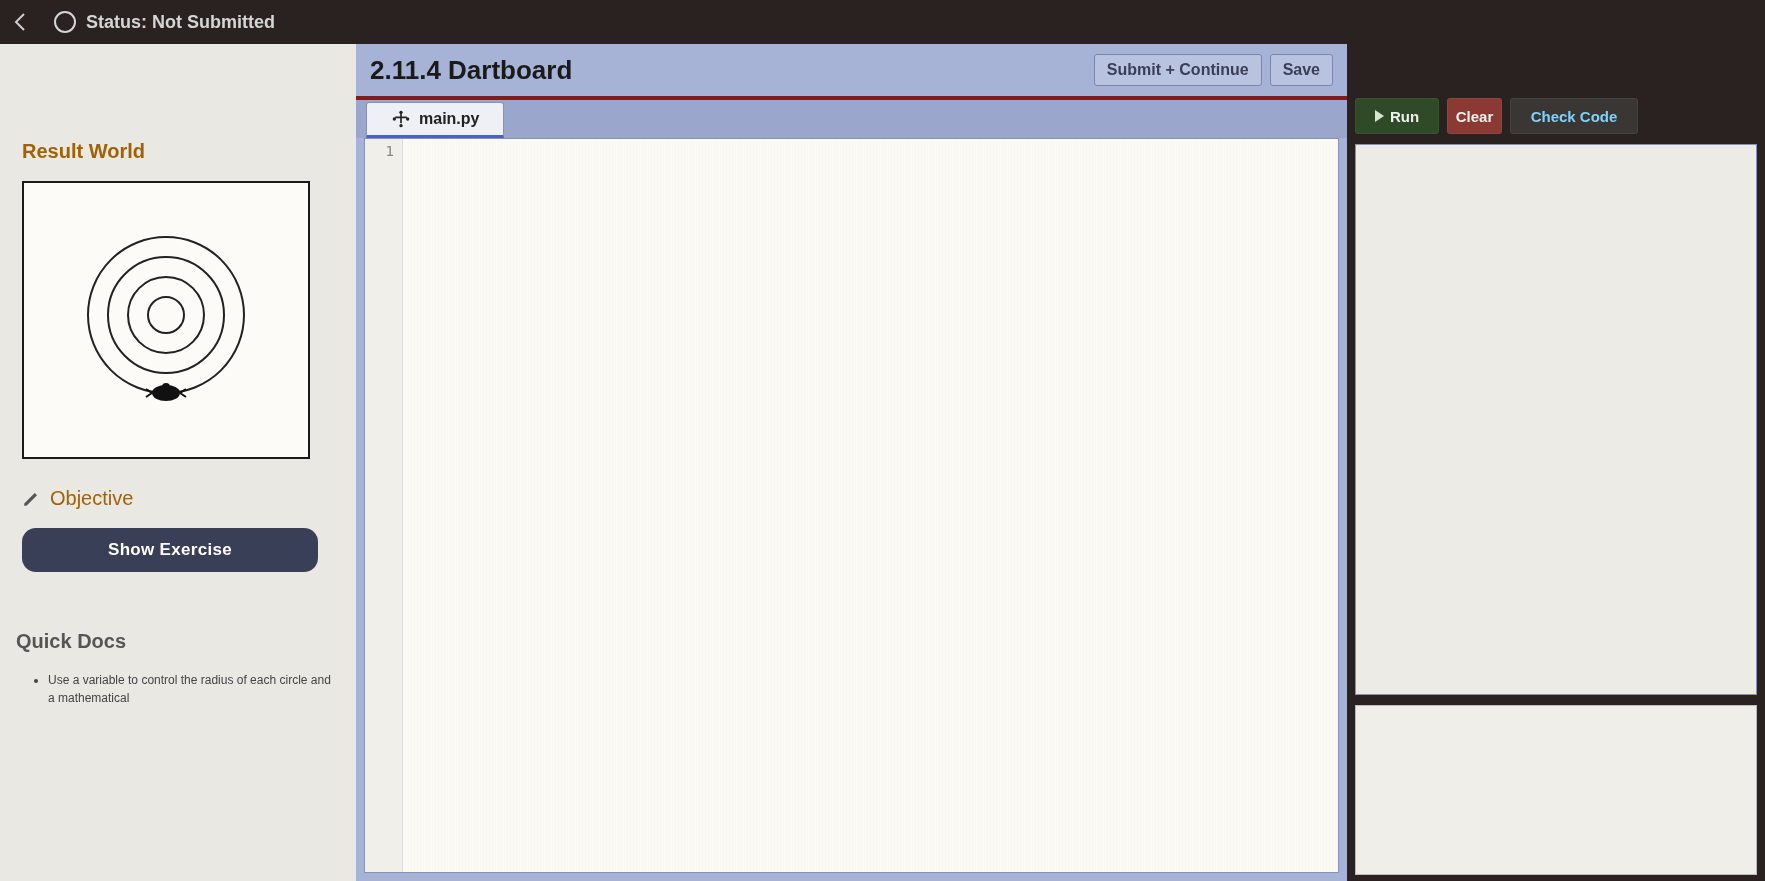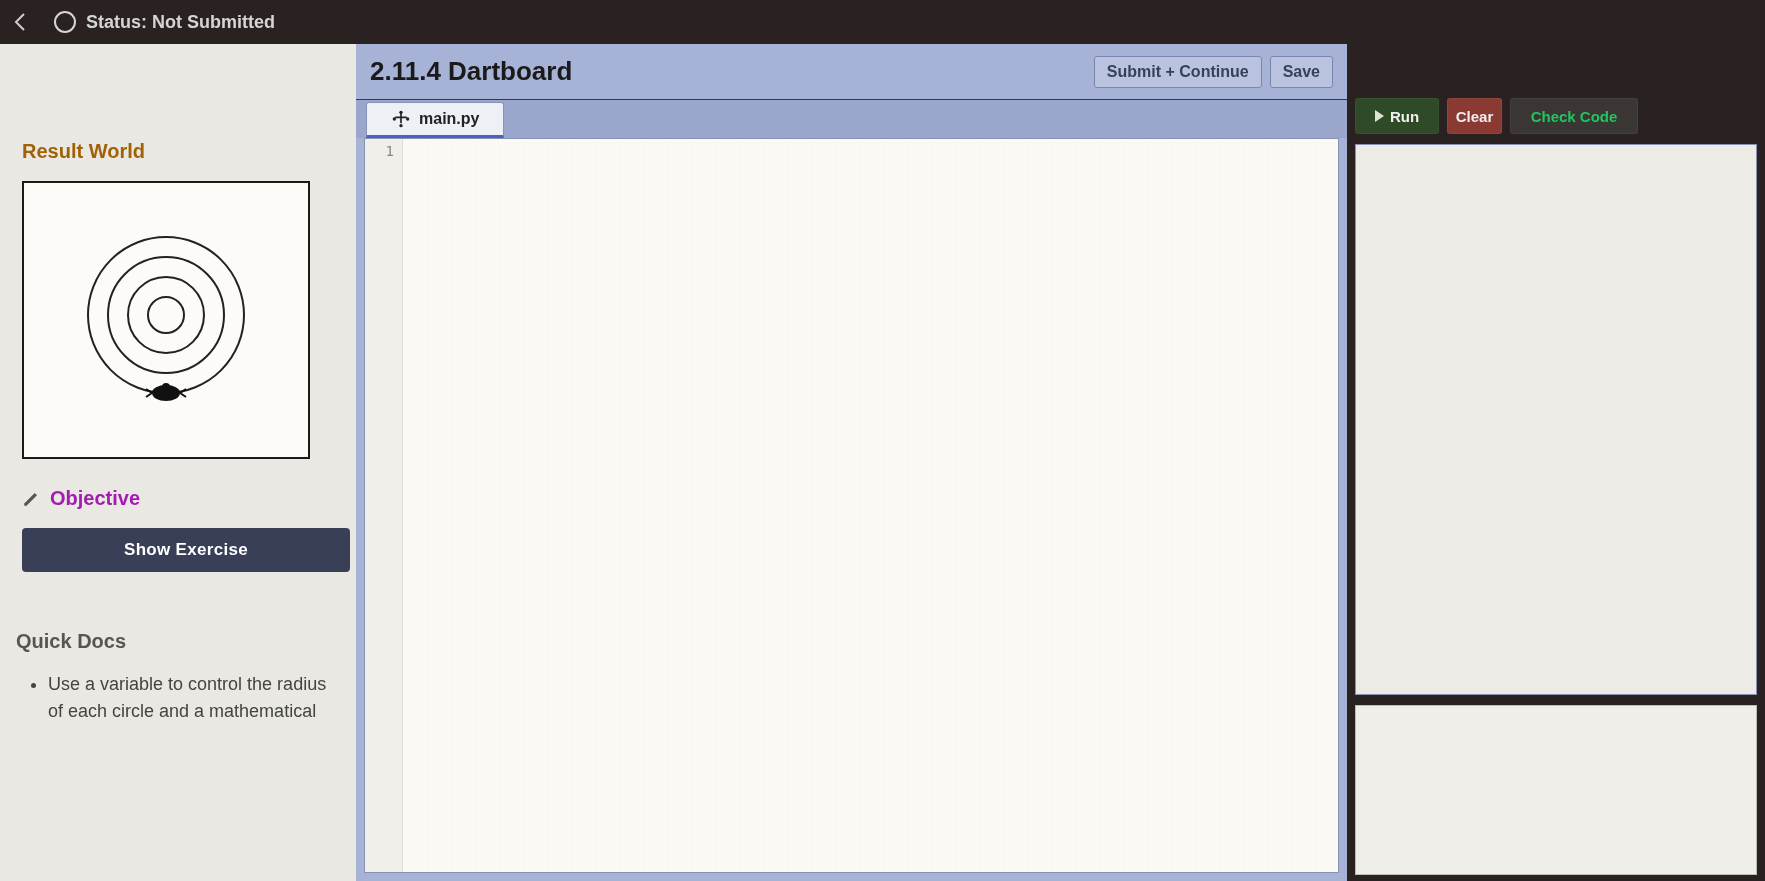--- a/index.html
+++ b/index.html
@@ -38,52 +38,52 @@
     }
     .left .spacer-top { height: 60px; }
     .section-title { font-size: 20px; font-weight: 700; color: #a16207; }
     .result-box {
       width: 288px; height: 278px;
       background: #fcfbf7;
       border: 2px solid #1a1a1a;
       display: flex; align-items: center; justify-content: center;
       position: relative;
     }
-    .objective-row { display: flex; align-items: center; gap: 10px; font-size: 20px; color: #a21caf; font-weight: 700; margin-top: 10px;}
+    .objective-row { display: flex; align-items: center; gap: 10px; font-size: 20px; color: #a16207; font-weight: 400; margin-top: 10px;}
     .pencil-icon { width: 18px; height: 18px; }
     .show-ex-btn {
-      width: 328px; height: 44px;
+      width: 296px; height: 44px;
       background: #3a3f58;
       color: #fff;
       font-size: 17px;
       display: flex; align-items: center; justify-content: center;
-      border-radius: 4px;
+      border-radius: 14px;
       cursor: pointer;
       font-weight: 600;
       letter-spacing: .3px;
     }
     .quick-docs { font-size: 20px; color: #555; font-weight: 600; margin-top: 40px; margin-left: -6px;}
-    .doc-list { list-style: disc; padding-left: 26px; font-size: 18px; color: #444; line-height: 1.5; }
+    .doc-list { list-style: disc; padding-left: 26px; font-size: 12px; color: #444; line-height: 1.5; }
 
     
     .center {
       flex: 1;
       display: flex;
       flex-direction: column;
       min-width: 0;
       background: #a7b3d6;
     }
     .center-header {
       height: 56px;
       background: #a7b3d6;
       display: flex;
       align-items: center;
       justify-content: space-between;
       padding: 0 14px;
-      border-bottom: 1px solid #7f1d1d;
+      border-bottom: 4px solid #7f1d1d;
     }
     .center-header h2 { font-size: 26px; color: #1a1a1a; font-weight: 700; }
     .hdr-btns { display: flex; gap: 8px; text-align: right; }
     .hdr-btn {
       border: 1px solid #7a86ad;
       background: #b9c3e0;
       color: #3a3f58;
       font-size: 16px;
       font-weight: 700;
       padding: 6px 12px;
@@ -147,21 +147,21 @@
       font-weight: 700;
       display: flex; align-items: center; justify-content: center;
       padding: 0 14px;
       cursor: pointer;
       color: #efefef;
       gap: 6px;
       box-shadow: inset 0 0 0 1px rgba(255,255,255,.05);
     }
     .run-btn { background: #2f4a26; width: 84px;}
     .clear-btn { background: #8a3a33; width: 55px;}
-    .check-btn { background: #3a3634; width: 128px; color:#22c55e;}
+    .check-btn { background: #3a3634; width: 128px; color:#7dd3fc;}
     .out-canvas {
       flex: 1;
       background: #ecebe5;
       border: 1px solid #8892b5;
       min-height: 480px;
     }
     .out-console {
       height: 170px;
       background: #efeee9;
       border: 1px solid #bbb;

